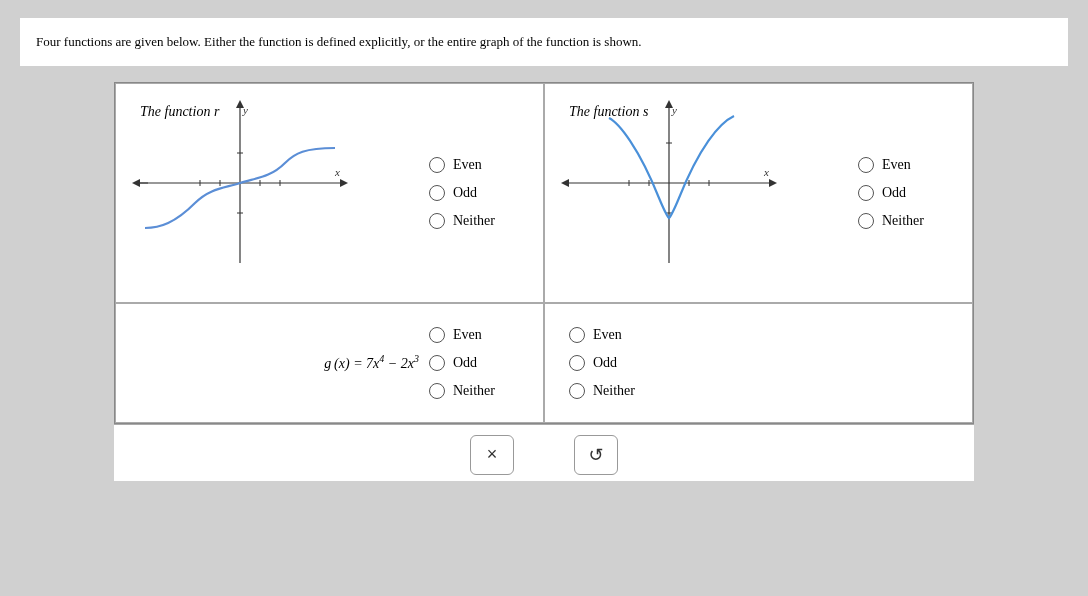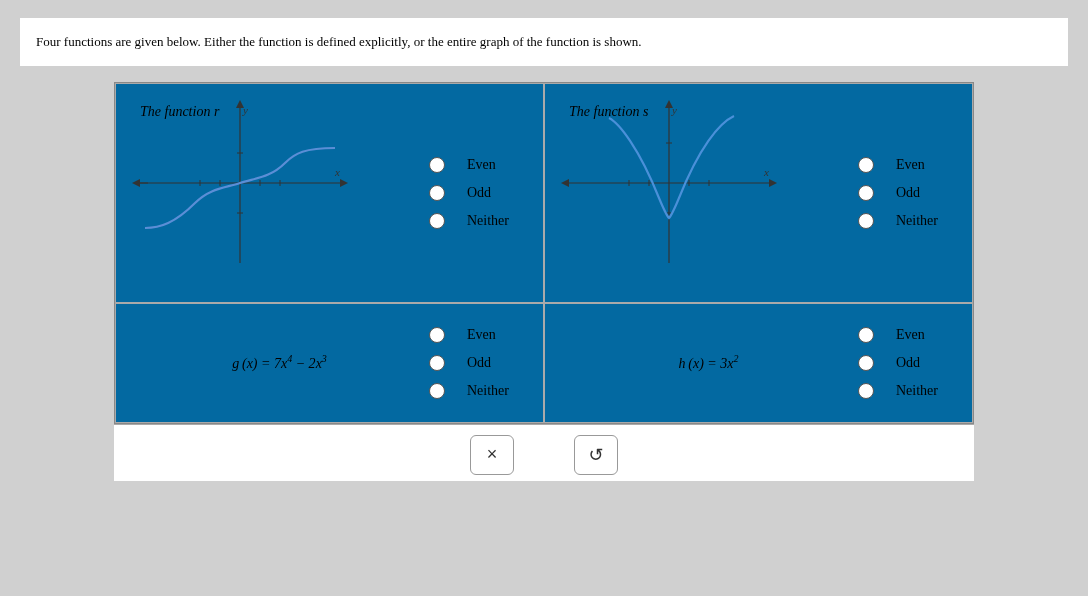--- a/index.html
+++ b/index.html
@@ -15,21 +15,21 @@
       background: white;
       padding: 14px 16px 10px 16px;
       font-size: 13px;
       line-height: 1.5;
       margin-bottom: 16px;
     }
     .instructions p {
       margin-bottom: 4px;
     }
     .grid-container {
-      background: #0369a1;
+      background: #ffffff;
       border: 1.5px solid #888;
       display: grid;
       grid-template-columns: 1fr 1fr;
       grid-template-rows: auto auto;
       width: 860px;
       margin: 0 auto;
     }
     .cell {
       border: 1px solid #aaa;
       padding: 12px 14px;
@@ -44,41 +44,41 @@
     }
     .graph-area {
       flex: 1;
       position: relative;
       height: 190px;
     }
     .graph-area-bottom {
       flex: 1;
       display: flex;
       align-items: center;
-      justify-content: center;
+      justify-content: flex-end;
       padding-left: 10px;
     }
     .function-label {
       position: absolute;
       top: 6px;
       left: 10px;
       font-size: 14px;
       font-style: italic;
     }
     .options-col {
       display: flex;
       flex-direction: column;
       gap: 12px;
       padding-left: 10px;
       min-width: 110px;
     }
     .radio-option {
       display: flex;
       align-items: flex-end;
-      gap: 22px;
+      gap: 8px;
       cursor: pointer;
       font-size: 14px;
     }
     .radio-circle {
       width: 16px;
       height: 16px;
       border-radius: 50%;
       border: 1.5px solid #555;
       background: white;
       flex-shrink: 0;
@@ -227,25 +227,20 @@
         <span>Odd</span>
       </label>
       <label class="radio-option">
         <div class="radio-circle"></div>
         <span>Neither</span>
       </label>
     </div>
   </div>
 
   <div class="cell cell-bottom">
-    <div class="graph-area-bottom">
-      <span class="formula-text">
-        <em>h</em> (<em>x</em>) = 3<em>x</em><sup>2</sup>
-      </span>
-    </div>
     <div class="options-col">
       <label class="radio-option">
         <div class="radio-circle"></div>
         <span>Even</span>
       </label>
       <label class="radio-option">
         <div class="radio-circle"></div>
         <span>Odd</span>
       </label>
       <label class="radio-option">

